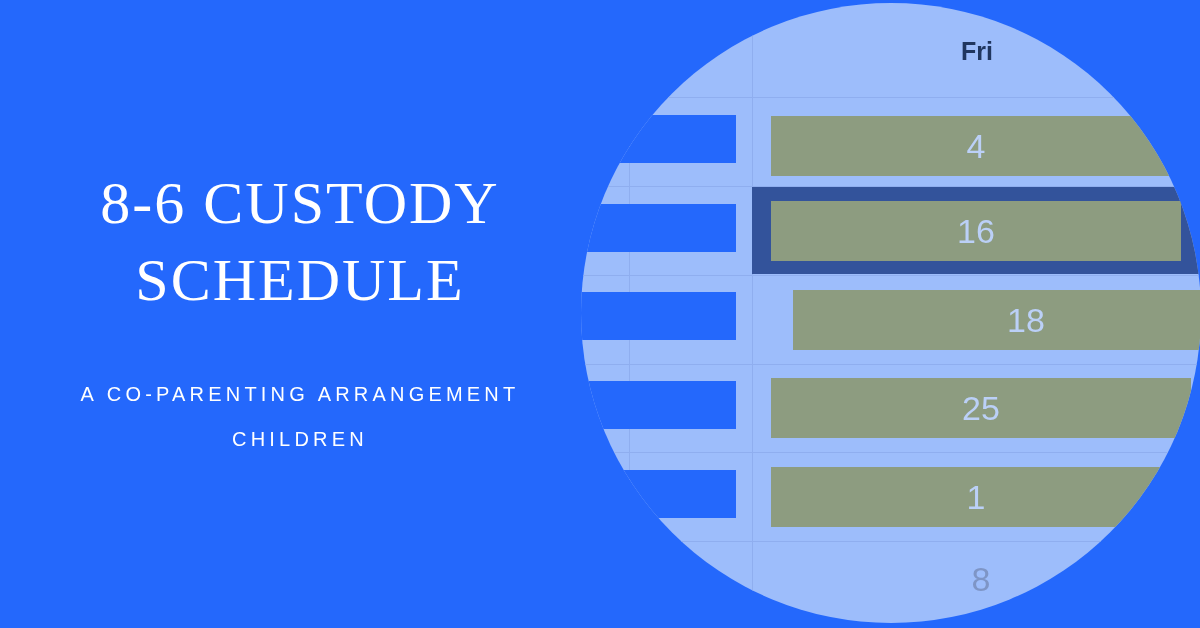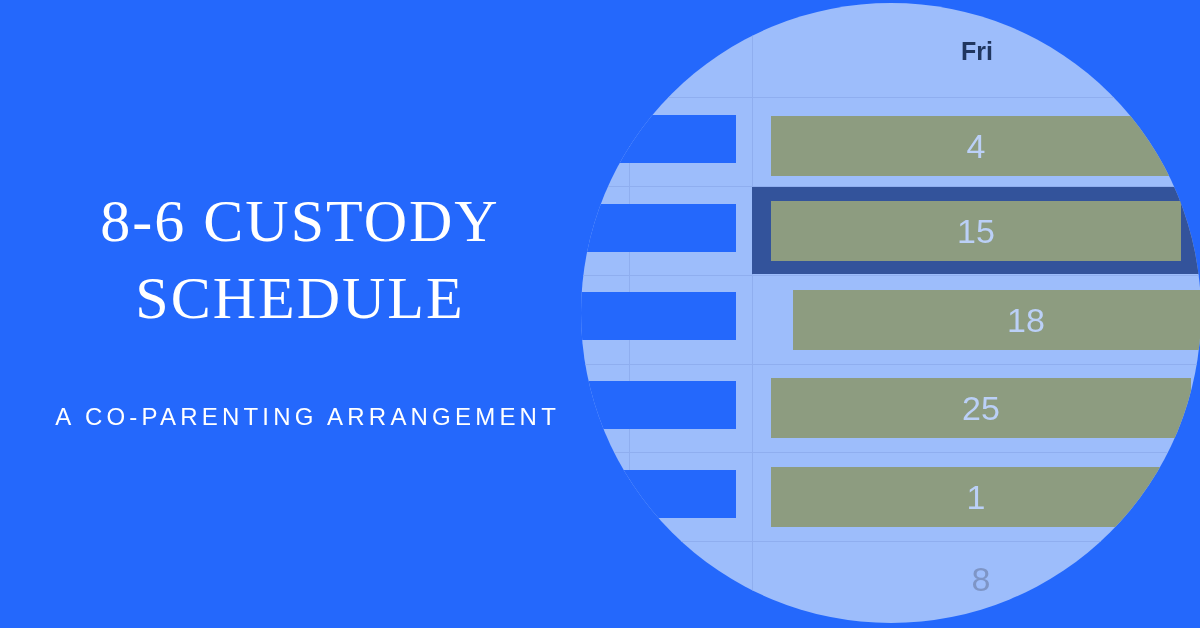--- a/index.html
+++ b/index.html
@@ -46,24 +46,24 @@
     text-transform: uppercase;
     font-weight: 400;
     width: 520px;
     margin: 0 0 46px 0;
     padding: 0;
   }
 
   .subline {
     font-family: "Liberation Sans", sans-serif;
     color: #ffffff;
-    font-size: 24px;
+    font-size: 20px;
     line-height: 2.28;
     letter-spacing: 4.2px;
-    text-align: right;
+    text-align: center;
     text-transform: uppercase;
     font-weight: 400;
     width: 520px;
     margin: 0;
     padding: 0;
   }
   .subline .sub-line { display: block; white-space: nowrap; }
 
   
   .circle-clip {
@@ -159,20 +159,21 @@
 </style>
 </head>
 <body>
 
 <div class="banner">
 
   <div class="text-block">
     <h1 class="headline">8-6 Custody Schedule</h1>
     <div class="subline">
       <span class="sub-line">A Co-Parenting Arrangement</span>
+      <span class="sub-line">Children</span>
     </div>
   </div>
 
   <div class="circle-clip">
     <div class="calendar">
 
       <div class="cal-sheet"></div>
 
       <div class="grid-line-h" style="top:97px;"></div>
       <div class="grid-line-h" style="top:186px;"></div>
@@ -191,21 +192,21 @@
       <div class="ghost-chip" style="left:592px;top:470px;width:144px;height:48px;"></div>
 
       <div class="week-highlight" style="left:752px;top:187px;width:448px;height:87px;"></div>
 
       <div class="dow-label" style="left:961px;top:37px;">Fri</div>
 
       <div class="event-chip" style="left:771px;top:116px;width:410px;height:60px;">
         <span>4</span>
       </div>
       <div class="event-chip" style="left:771px;top:201px;width:410px;height:60px;">
-        <span>15</span>
+        <span>16</span>
       </div>
       <div class="event-chip" style="left:793px;top:290px;width:410px;height:60px;padding-left:28px;">
         <span>18</span>
       </div>
       <div class="event-chip" style="left:771px;top:378px;width:420px;height:60px;">
         <span>25</span>
       </div>
       <div class="event-chip" style="left:771px;top:467px;width:410px;height:60px;">
         <span>1</span>
       </div>

